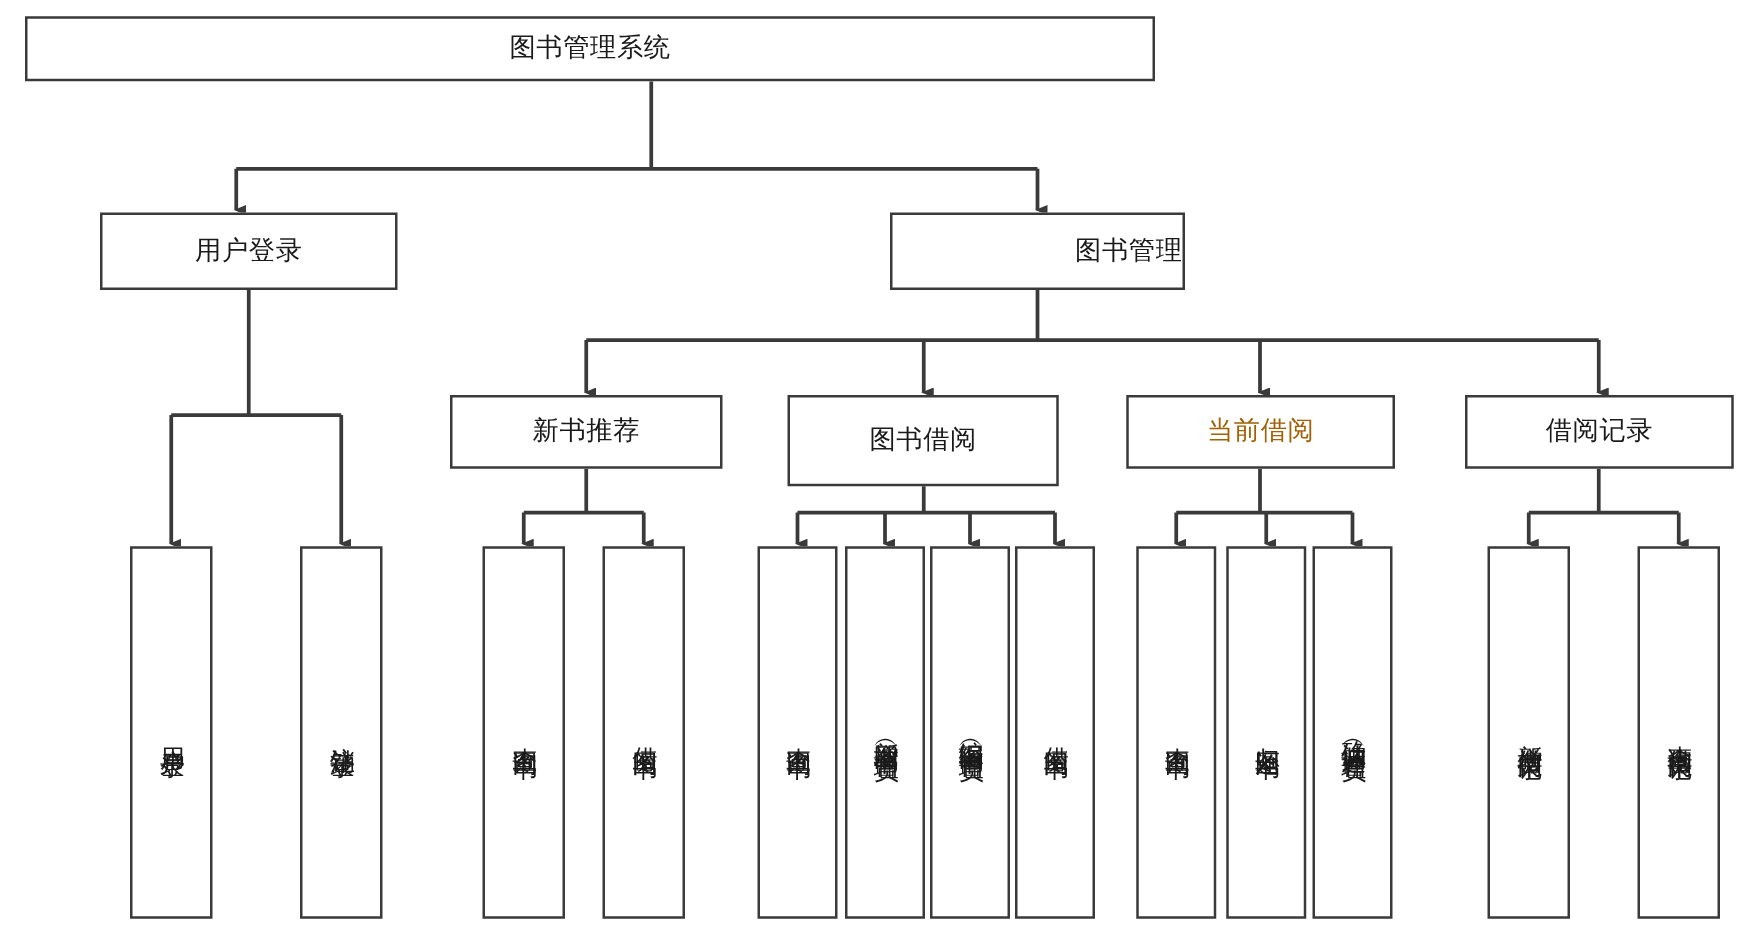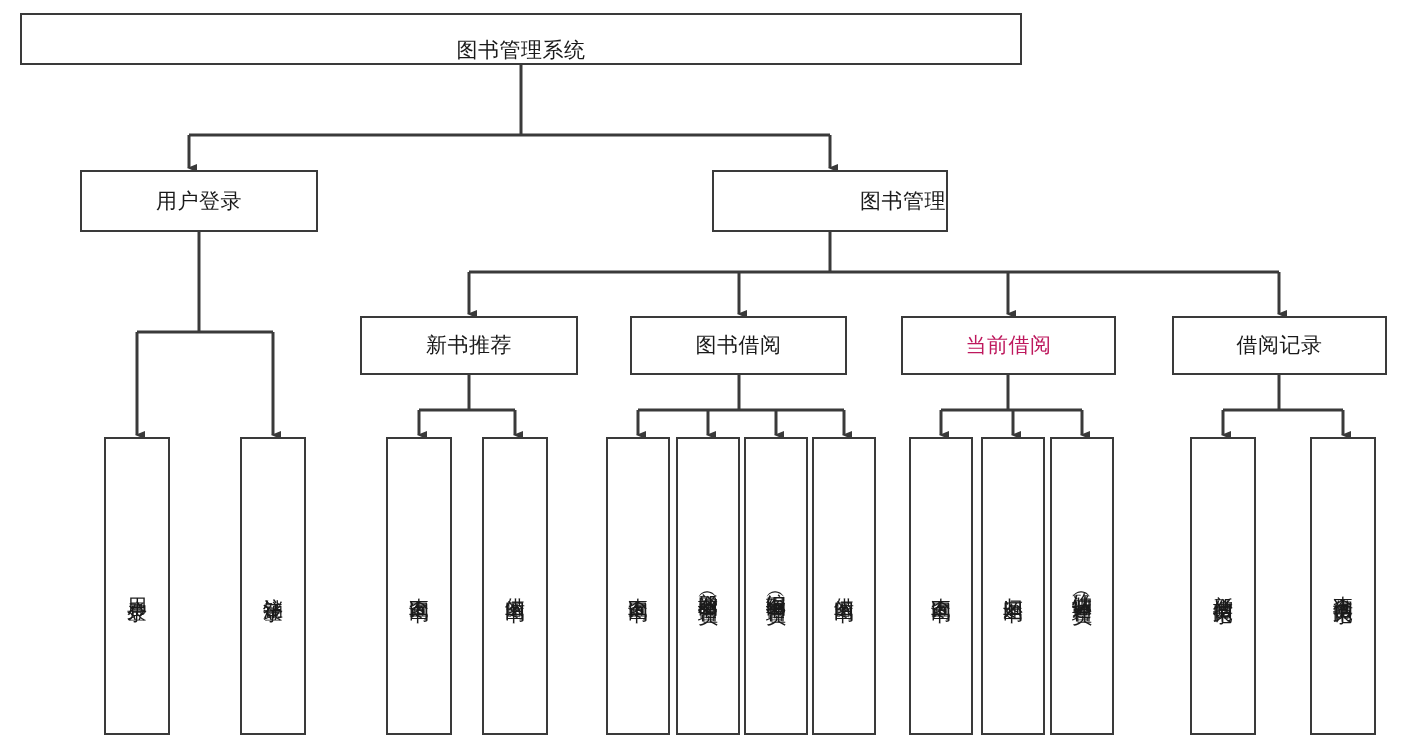--- a/index.html
+++ b/index.html
@@ -102,36 +102,36 @@
         <line x1="1013" y1="410" x2="1013" y2="435" stroke="#3a3a3a" stroke-width="3" stroke-linecap="butt" marker-end="url(#arrowhead)"></line>
         <line x1="1082" y1="410" x2="1082" y2="435" stroke="#3a3a3a" stroke-width="3" stroke-linecap="butt" marker-end="url(#arrowhead)"></line>
         <line x1="1279" y1="375" x2="1279" y2="410" stroke="#3a3a3a" stroke-width="3" stroke-linecap="butt"></line>
         <line x1="1223" y1="410" x2="1343" y2="410" stroke="#3a3a3a" stroke-width="3" stroke-linecap="butt"></line>
         <line x1="1223" y1="410" x2="1223" y2="435" stroke="#3a3a3a" stroke-width="3" stroke-linecap="butt" marker-end="url(#arrowhead)"></line>
         <line x1="1343" y1="410" x2="1343" y2="435" stroke="#3a3a3a" stroke-width="3" stroke-linecap="butt" marker-end="url(#arrowhead)"></line>
       </g>
   </svg>
 
   <div id="nodes-layer">
-      <div class="node horiz" style="left: 20px; top: 13px; width: 1002px; height: 52px; border-color: rgb(58, 58, 58); background: rgb(255, 255, 255); color: rgb(26, 26, 26); align-items: flex-end;">
+      <div class="node horiz" style="left: 20px; top: 13px; width: 904px; height: 52px; border-color: rgb(58, 58, 58); background: rgb(255, 255, 255); color: rgb(26, 26, 26);">
         <span>图书管理系统</span>
       </div>
       <div class="node horiz" style="left: 80px; top: 170px; width: 238px; height: 62px; border-color: rgb(58, 58, 58); background: rgb(255, 255, 255); color: rgb(26, 26, 26);">
         <span>用户登录</span>
       </div>
       <div class="node horiz" style="left: 712px; top: 170px; width: 236px; height: 62px; border-color: rgb(58, 58, 58); background: rgb(255, 255, 255); color: rgb(26, 26, 26); justify-content: flex-end;">
         <span>图书管理</span>
       </div>
       <div class="node horiz" style="left: 360px; top: 316px; width: 218px; height: 59px; border-color: rgb(58, 58, 58); background: rgb(255, 255, 255); color: rgb(26, 26, 26);">
         <span>新书推荐</span>
       </div>
-      <div class="node horiz" style="left: 630px; top: 316px; width: 217px; height: 59px; border-color: rgb(58, 58, 58); background: rgb(255, 255, 255); color: rgb(26, 26, 26);">
+      <div class="node horiz" style="left: 630px; top: 316px; width: 217px; height: 73px; border-color: rgb(58, 58, 58); background: rgb(255, 255, 255); color: rgb(26, 26, 26);">
         <span>图书借阅</span>
       </div>
-      <div class="node horiz" style="left: 901px; top: 316px; width: 215px; height: 59px; border-color: rgb(58, 58, 58); background: rgb(255, 255, 255); color: #be185d;">
+      <div class="node horiz" style="left: 901px; top: 316px; width: 215px; height: 59px; border-color: rgb(58, 58, 58); background: rgb(255, 255, 255); color: #a16207;">
         <span>当前借阅</span>
       </div>
       <div class="node horiz" style="left: 1172px; top: 316px; width: 215px; height: 59px; border-color: rgb(58, 58, 58); background: rgb(255, 255, 255); color: rgb(26, 26, 26);">
         <span>借阅记录</span>
       </div>
       <div class="node vert" style="left: 104px; top: 437px; width: 66px; height: 298px; border-color: rgb(58, 58, 58); background: rgb(255, 255, 255); color: rgb(26, 26, 26);">
         <span class="vtext">用户登录</span>
       </div>
       <div class="node vert" style="left: 240px; top: 437px; width: 66px; height: 298px; border-color: rgb(58, 58, 58); background: rgb(255, 255, 255); color: rgb(26, 26, 26);">
         <span class="vtext">注销登录</span>

